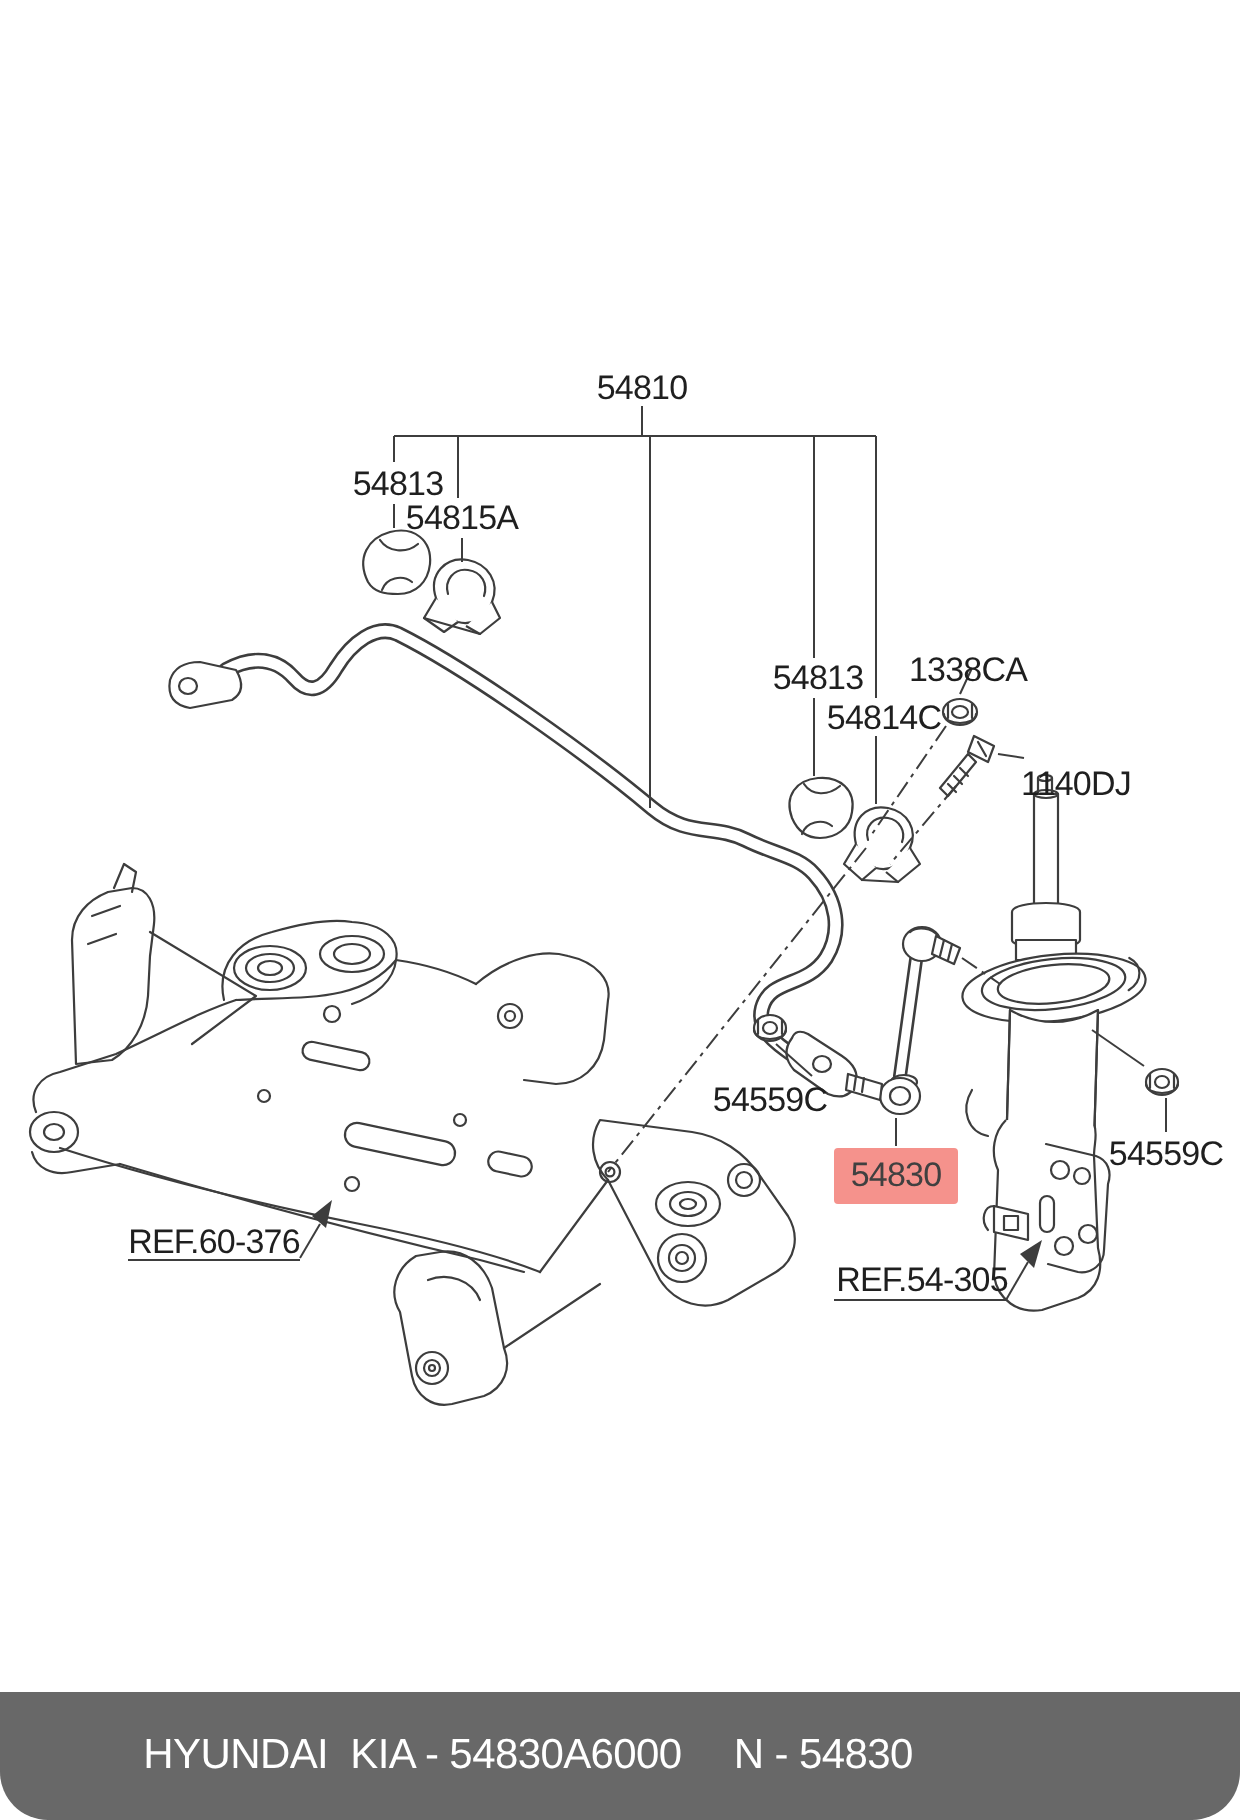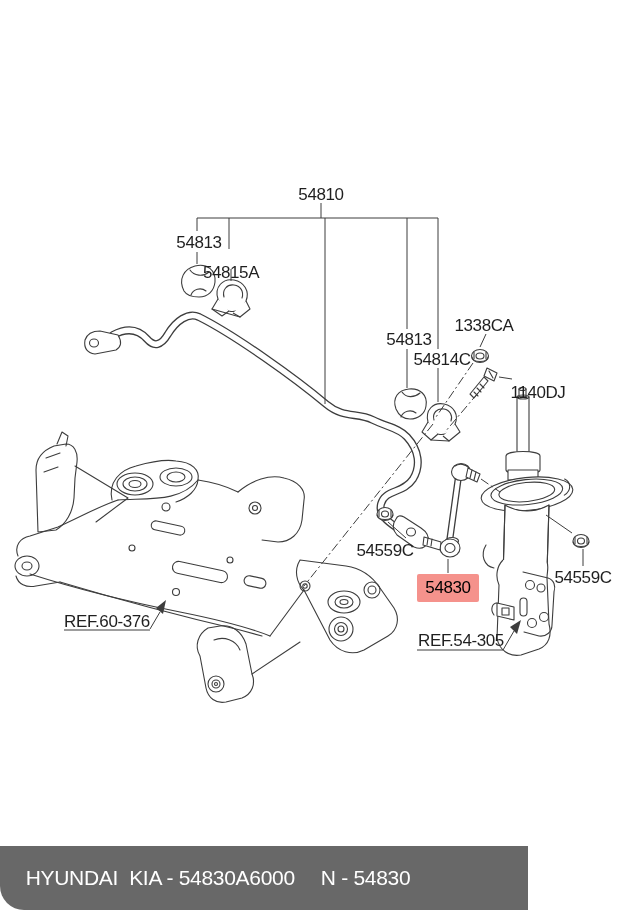--- a/index.html
+++ b/index.html
@@ -13,21 +13,21 @@
   .tube2{fill:none;stroke:#ffffff;stroke-width:5.4;stroke-linecap:round;stroke-linejoin:round;}
   .rod{fill:none;stroke:#3d3d3d;stroke-width:7;stroke-linecap:round;}
   .rod2{fill:none;stroke:#ffffff;stroke-width:4.4;stroke-linecap:round;}
   .fw{fill:#ffffff;stroke:#3d3d3d;stroke-width:1.1;stroke-linejoin:round;}
   .solid{fill:#3d3d3d;stroke:none;}
   .plabel{position:absolute;transform:translate(-50%,-50%);font-size:17px;line-height:1;
           color:#1f1f1f;letter-spacing:-0.4px;white-space:pre;}
   .highlight-box{position:absolute;left:417px;top:574px;width:62px;height:28px;
           display:flex;align-items:center;justify-content:center;border-radius:2px;
           font-size:17px;letter-spacing:-0.4px;}
-  .footer{position:absolute;left:0;top:846px;width:528px;height:64px;
+  .footer{position:absolute;left:0;top:846px;width:620px;height:64px;
           display:flex;align-items:center;justify-content:center;box-sizing:border-box;
           padding-right:92px;color:#ffffff;font-size:21px;letter-spacing:-0.3px;}
   .footer .part2{margin-left:26px;white-space:pre;}
   .footer .part1{white-space:pre;}
 </style>
 </head>
 <body>
 
 <div class="stage">
 
@@ -225,31 +225,31 @@
     <path class="thin" d="M150,629 L160,612"></path>
     <polygon class="solid" points="166,600 156,608 163,614"></polygon>
     <path class="thin" d="M417,650 H503"></path>
     <path class="thin" d="M503,650 L514,631"></path>
     <polygon class="solid" points="521,620 510,627 517,634"></polygon>
   </g>
 </svg>
 
 <div class="plabel" style="left:321px;top:194px">54810</div>
 <div class="plabel" style="left:199px;top:242px">54813</div>
-<div class="plabel" style="left:231px;top:272px">54815A</div>
+<div class="plabel" style="left:231px;top:259px">54815A</div>
 <div class="plabel" style="left:409px;top:339px">54813</div>
 <div class="plabel" style="left:442px;top:359px">54814C</div>
-<div class="plabel" style="left:484px;top:325px">1338CA</div>
+<div class="plabel" style="left:484px;top:335px">1338CA</div>
 <div class="plabel" style="left:538px;top:392px">1140DJ</div>
 <div class="plabel" style="left:385px;top:550px">54559C</div>
 <div class="plabel" style="left:583px;top:577px">54559C</div>
 <div class="plabel" style="left:107px;top:621px">REF.60-376</div>
 <div class="plabel" style="left:461px;top:640px">REF.54-305</div>
 
-<div class="highlight-box" style="background-color: rgb(245, 146, 140); color: #000000;">
+<div class="highlight-box" style="background-color: rgb(245, 146, 140); color: #404040;">
   <span>54830</span>
 </div>
 
 <div class="footer" style="background-color: rgb(104, 104, 104); color: rgb(255, 255, 255);">
   <span class="part1">HYUNDAI  KIA - 54830A6000</span>
   <span class="part2">N - 54830</span>
 </div>
 
 </div>
 

